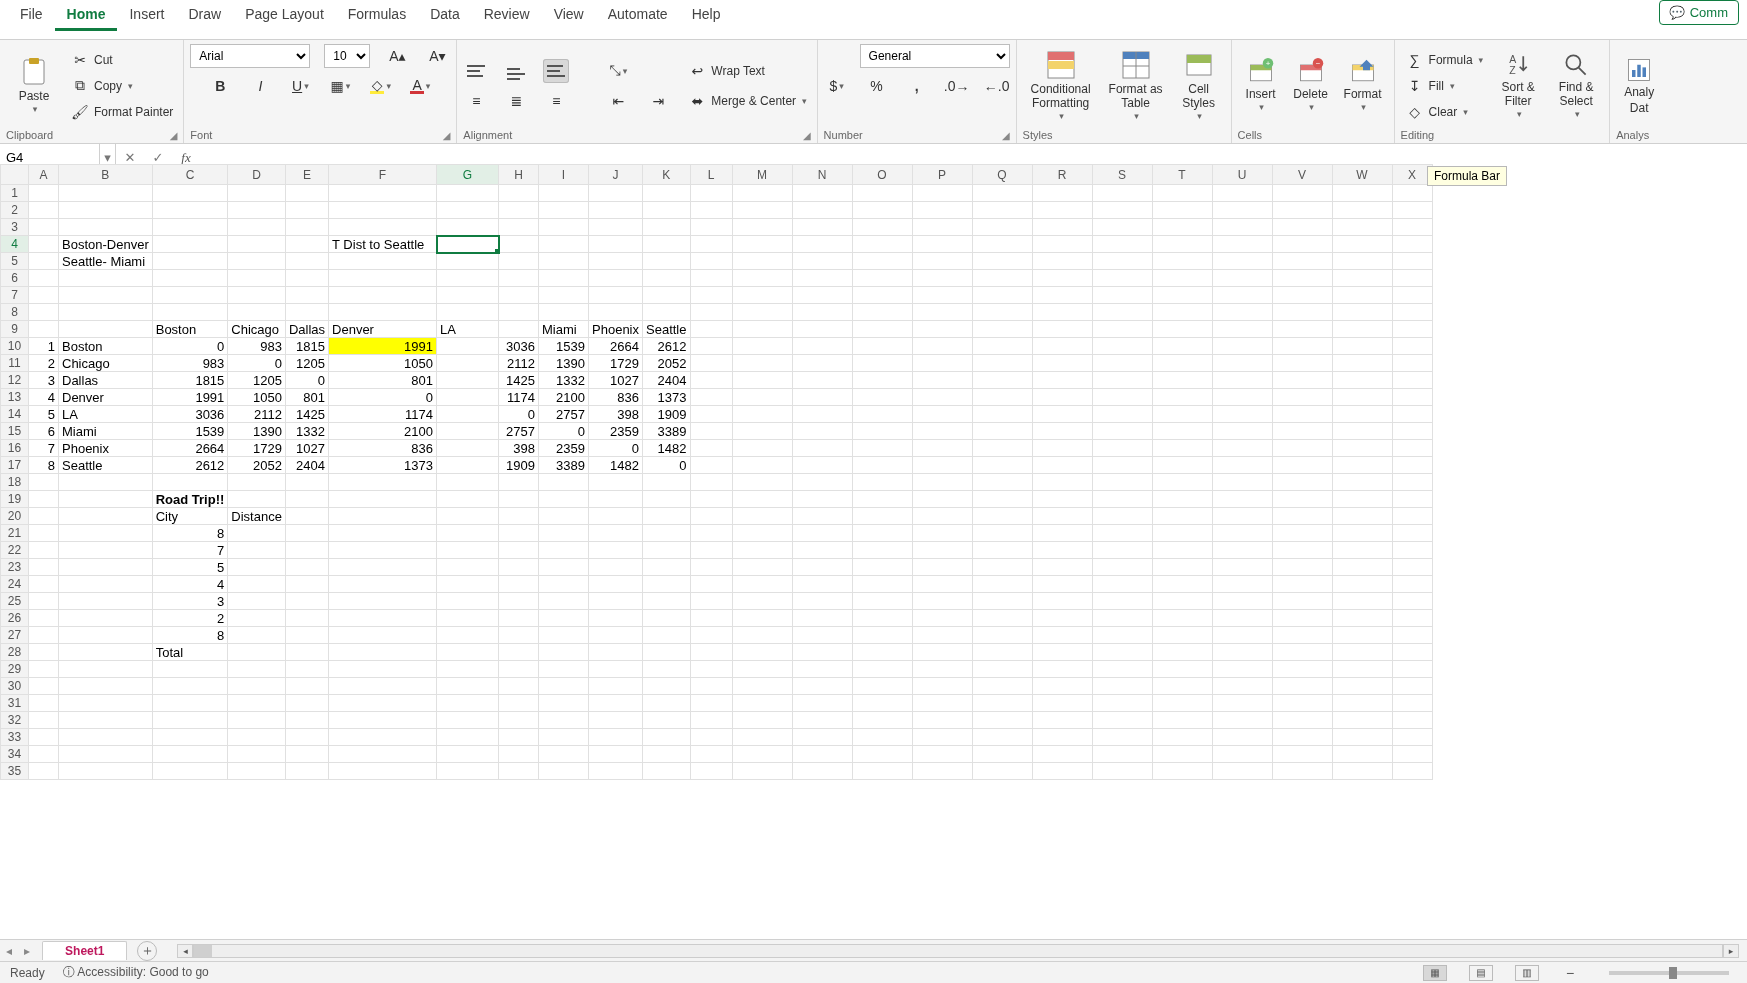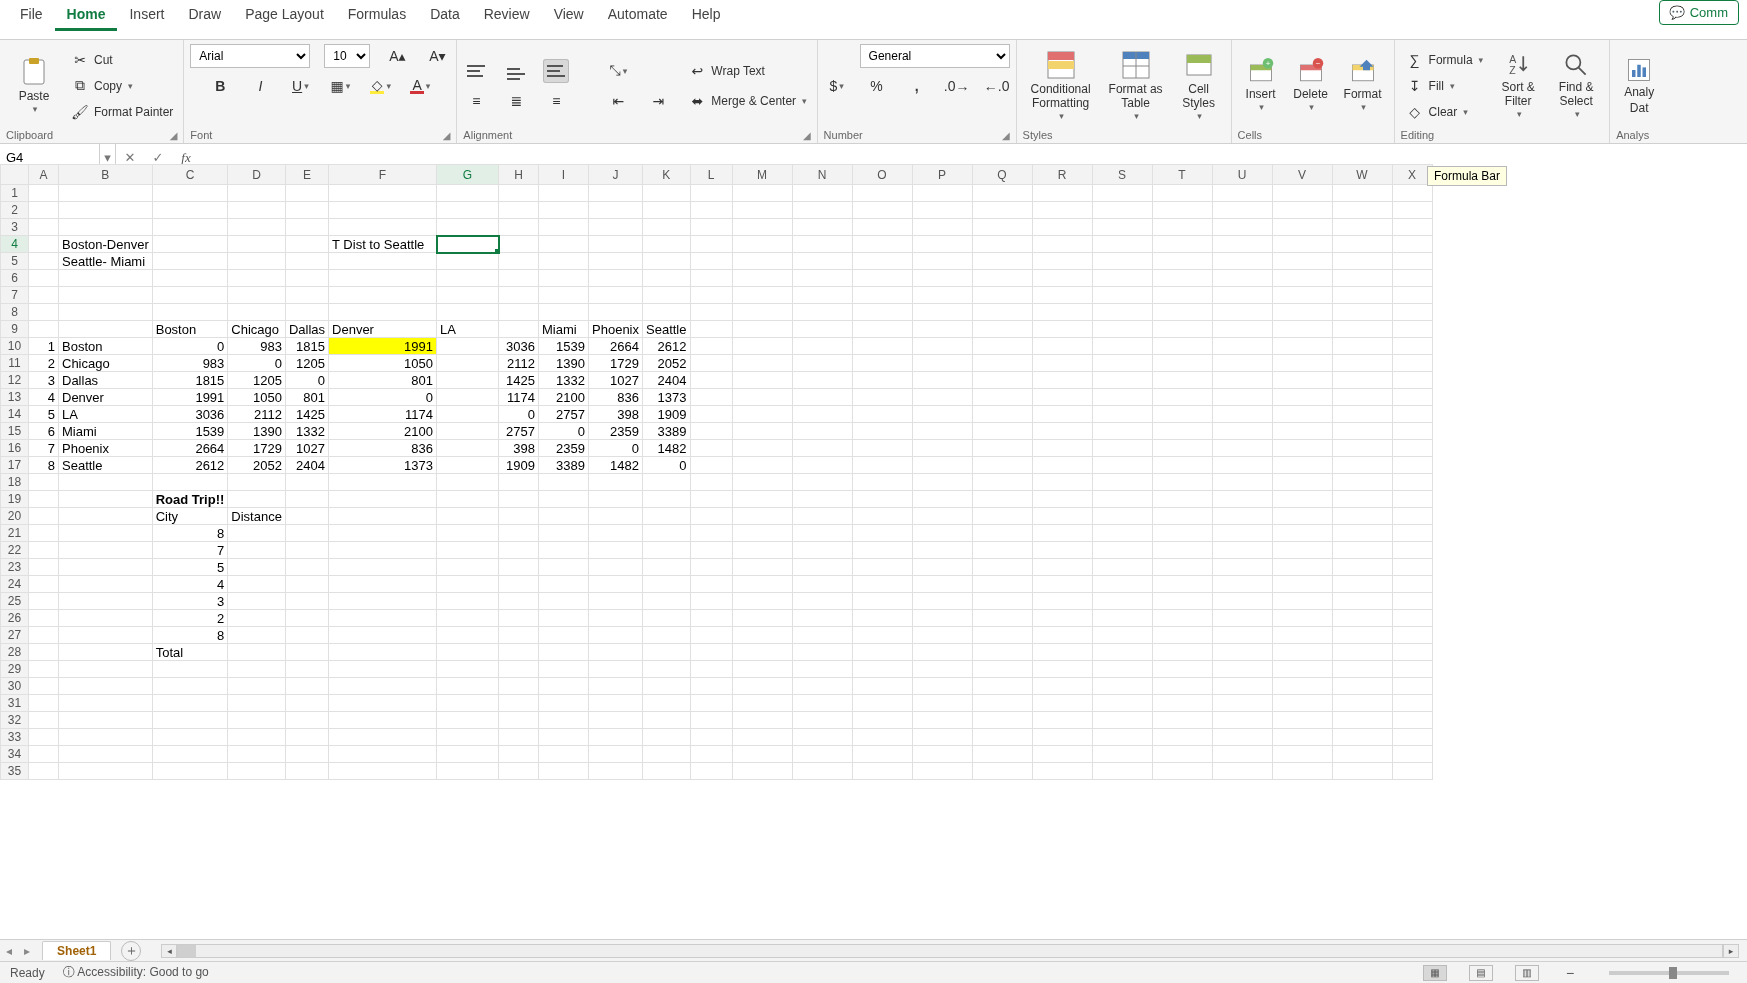--- a/index.html
+++ b/index.html
@@ -120,22 +120,22 @@
 th.rowh.active, th.colh.active { background:#e2efe6; color:#107c41; }
 
 
 .tabsrow {
   position: absolute; bottom: 22px; left: 0; right: 0; height: 22px;
   display: flex; align-items: center; background: #f3f3f3;
   border-top: 1px solid #d0d0d0; font-size: 12px;
 }
 .tabsrow .nav { padding: 0 6px; color: #888; cursor: pointer; }
 .sheet-tab {
-  padding: 2px 14px; background: #fff; border: 1px solid #ccc; border-bottom: none;
-  border-radius: 2px 2px 0 0; margin-left: 6px; color: #a16207; font-weight: 600;
+  padding: 2px 22px; background: #fff; border: 1px solid #ccc; border-bottom: none;
+  border-radius: 2px 2px 0 0; margin-left: 6px; color: #be185d; font-weight: 600;
 }
 .add-sheet {
   width: 20px; height: 20px; border: 1px solid #bbb; border-radius: 50%;
   display: flex; align-items: center; justify-content: center; margin-left: 10px;
   color: #666; cursor: pointer; font-size: 14px;
 }
 .hscroll { flex:1; margin: 0 8px 0 20px; display:flex; align-items:center; }
 .hscroll .track{ flex:1; height:14px; background:#eee; border:1px solid #ccc; position:relative;}
 .hscroll .thumb{ position:absolute; left:0; top:0; bottom:0; width:18px; background:#cfcfcf;}
 .hscroll .arr{ width:16px; height:14px; border:1px solid #ccc; background:#eee; display:flex; align-items:center; justify-content:center; font-size:9px; color:#555; cursor:pointer;}

